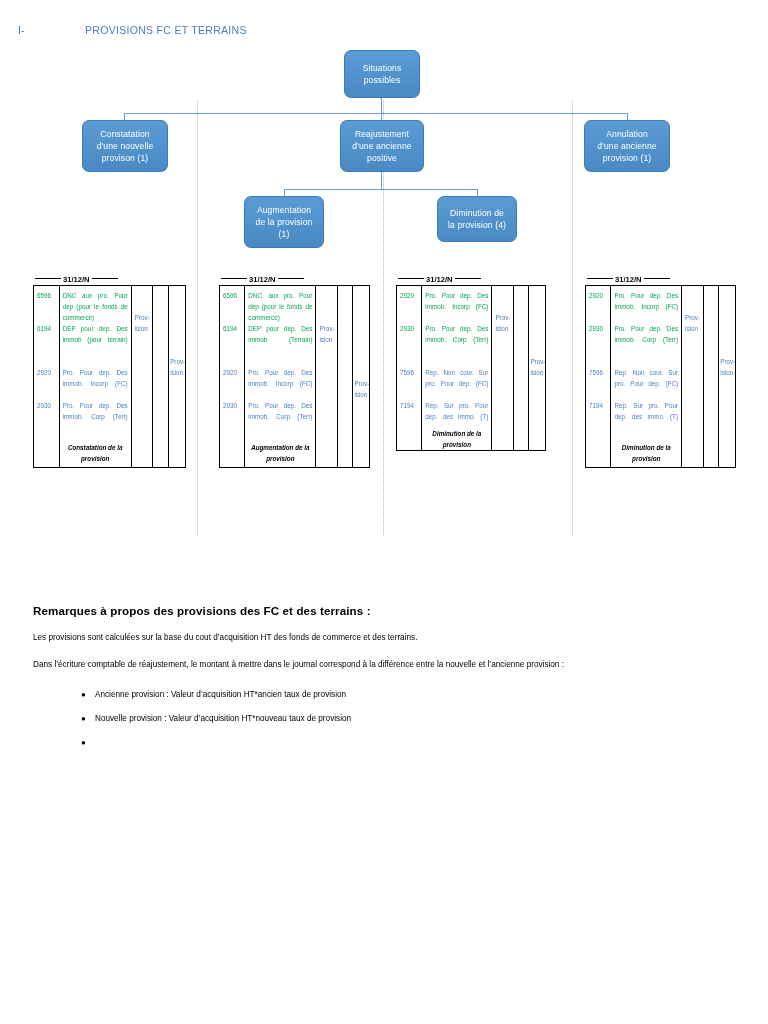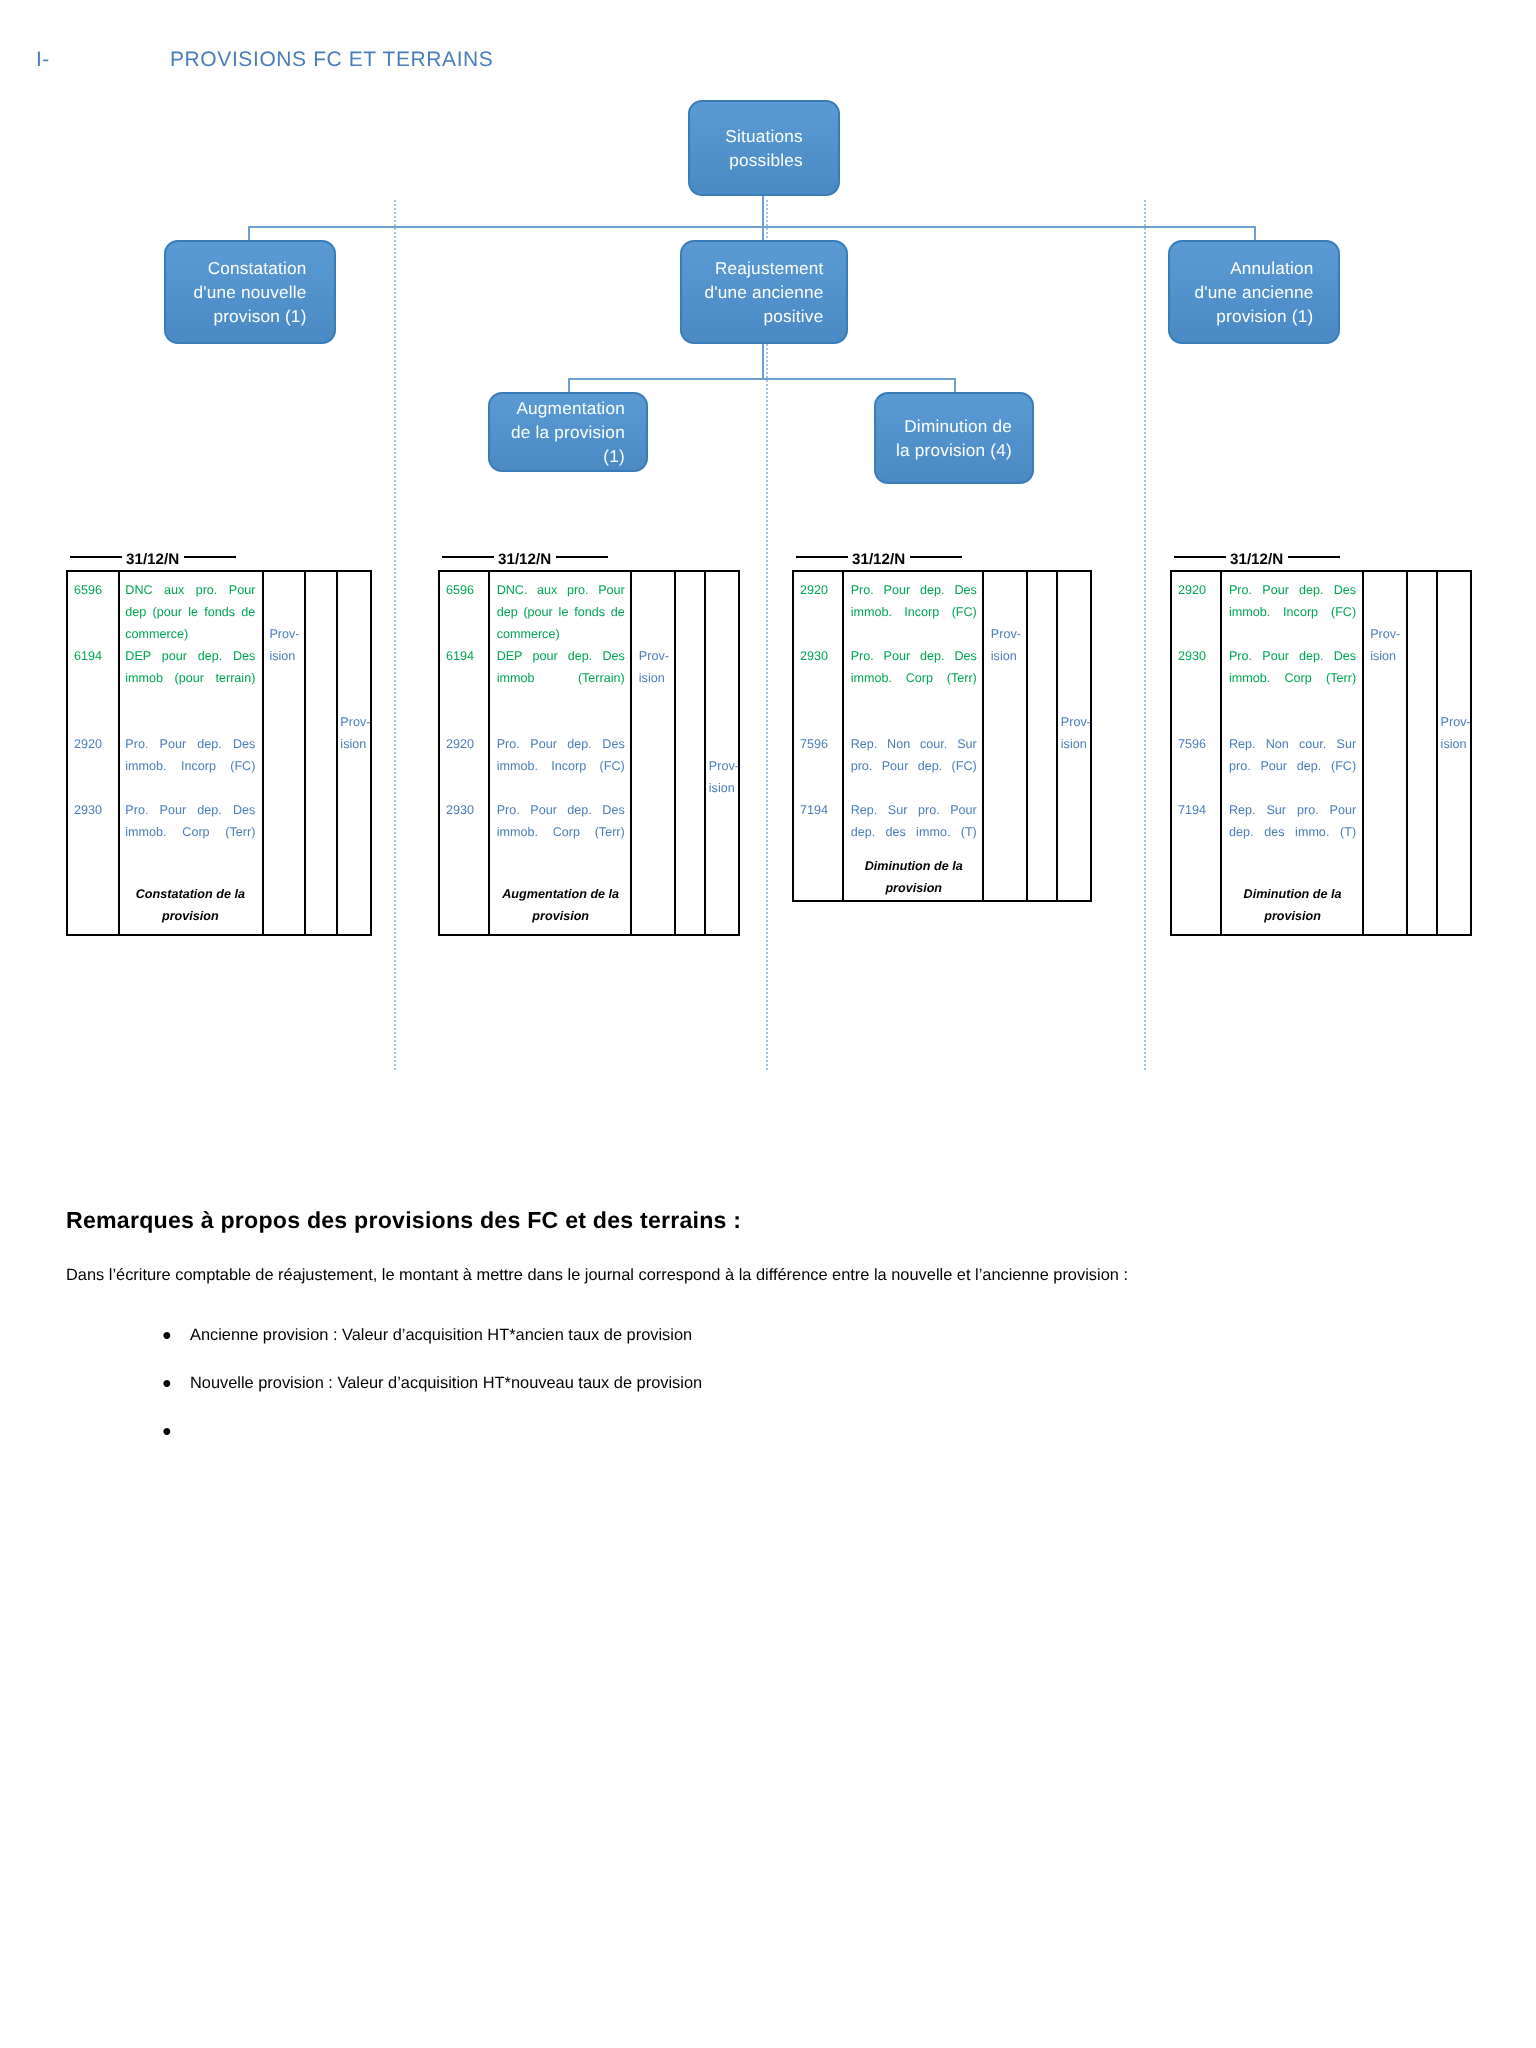--- a/index.html
+++ b/index.html
@@ -60,27 +60,27 @@
     font-size: 8.6px;
     line-height: 12px;
     text-align: center;
     display: flex;
     align-items: center;
     justify-content: center;
     box-sizing: border-box;
     padding: 2px 5px;
     letter-spacing: .1px;
   }
-  .node span { display: block; white-space: pre-line; text-align: right; }
+  .node span { display: block; white-space: pre-line; }
 
   .n-sit   { left: 344px; top: 50px;  width: 76px;  height: 48px; }
   .n-const { left: 82px;  top: 120px; width: 86px;  height: 52px; }
   .n-reaj  { left: 340px; top: 120px; width: 84px;  height: 52px; }
   .n-annul { left: 584px; top: 120px; width: 86px;  height: 52px; }
-  .n-augm  { left: 244px; top: 196px; width: 80px;  height: 40px; }
+  .n-augm  { left: 244px; top: 196px; width: 80px;  height: 52px; }
   .n-dimi  { left: 437px; top: 196px; width: 80px;  height: 46px; }
 
   .conn {
     position: absolute;
     background: #6d9fd0;
   }
   .v-drop-root { left: 381px; top: 98px;  width: 1px; height: 15px; }
   .h-bar-1     { left: 124px; top: 113px; width: 504px; height: 1px; }
   .v-l1        { left: 124px; top: 113px; width: 1px; height: 8px; }
   .v-l2        { left: 381px; top: 113px; width: 1px; height: 8px; }
@@ -371,19 +371,20 @@
             <div class="amt blue" style="top: 70px; white-space: pre-line; left: -2px; width: 150%;">Prov-
 ision</div>
           </div>
         </div>
       </div>
     </div>
 </div>
 
 <div class="remarks">
   <h2>Remarques à propos des provisions des FC et des terrains :</h2>
+  <p>Les provisions sont calculées sur la base du cout d’acquisition HT des fonds de commerce et des terrains.</p>
   <p>Dans l’écriture comptable de réajustement, le montant à mettre dans le journal correspond à la différence entre la nouvelle et l’ancienne provision :</p>
   <ul>
     <li><span class="bullet">●</span><span>Ancienne provision : Valeur d’acquisition HT*ancien taux de provision</span></li>
     <li><span class="bullet">●</span><span>Nouvelle provision : Valeur d’acquisition HT*nouveau taux de provision</span></li>
     <li><span class="bullet">●</span></li>
   </ul>
 </div>
 
 </body></html>

